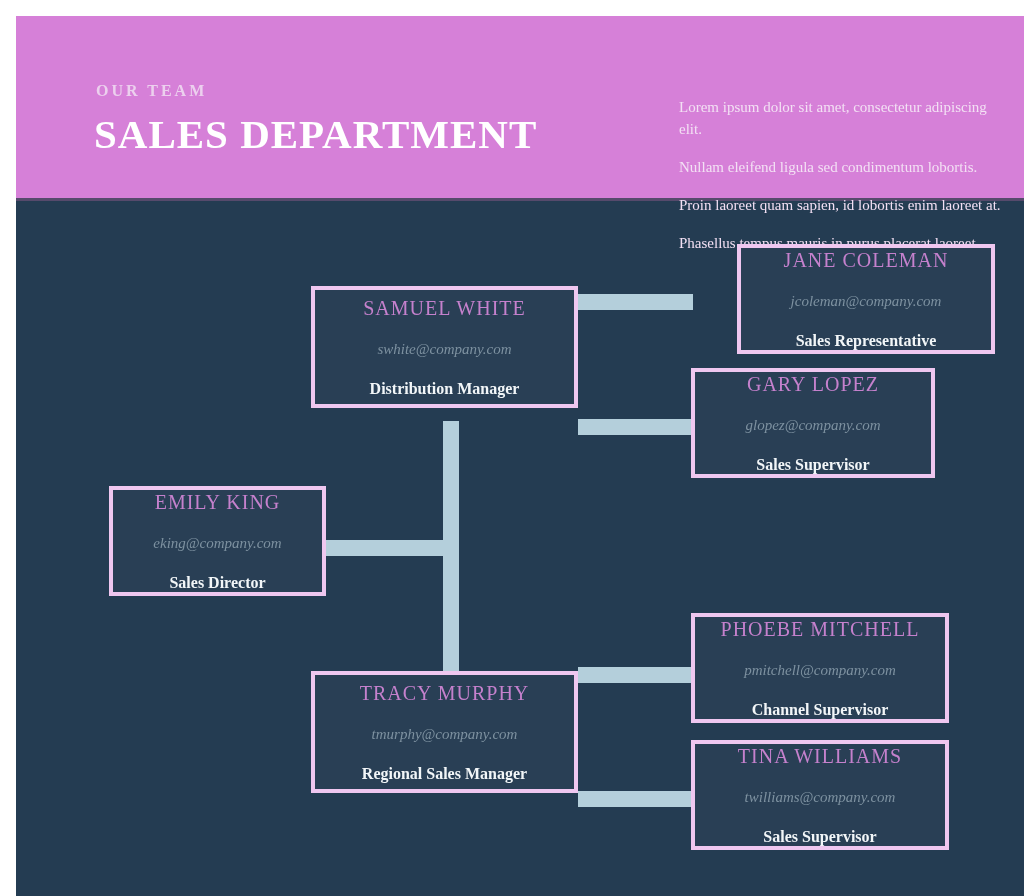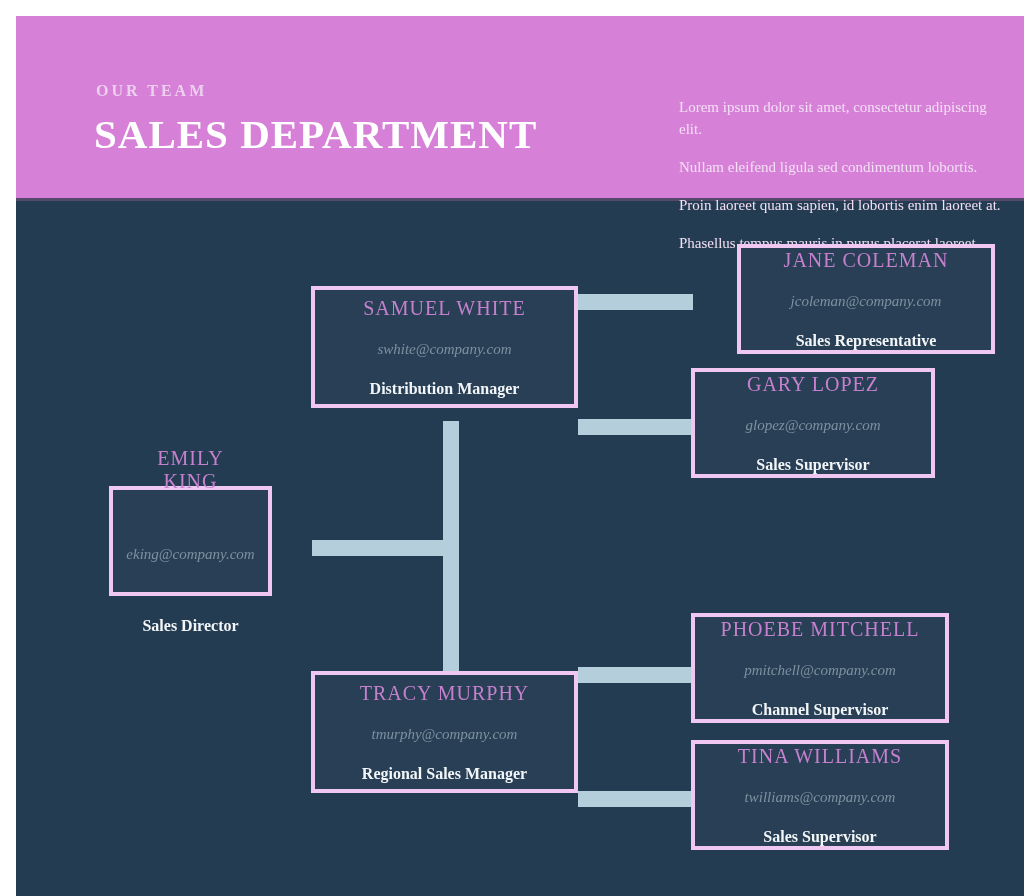--- a/index.html
+++ b/index.html
@@ -73,21 +73,21 @@
     color:var(--email-color);
     margin-bottom:6px;
   }
   .node-title{
     font-size:16px;font-weight:600;
     color:var(--title-color);
   }
 
   .node-samuel {left:295px;top:270px;width:267px;height:122px;}
   .node-tracy  {left:295px;top:655px;width:267px;height:122px;align-items:center;}
-  .node-emily  {left:93px; top:470px;width:163px;height:110px;gap:32px;}
+  .node-emily  {left:93px; top:470px;width:217px;height:110px;}
   .node-jane   {left:709px;top:228px;width:258px;height:110px;margin-left:12px;}
   .node-gary   {left:675px;top:352px;width:244px;height:110px;}
   .node-phoebe {left:675px;top:597px;width:258px;height:110px;}
   .node-tina   {left:675px;top:724px;width:258px;height:110px;}
 </style>
 </head>
 <body>
 
 <div class="page">
 

